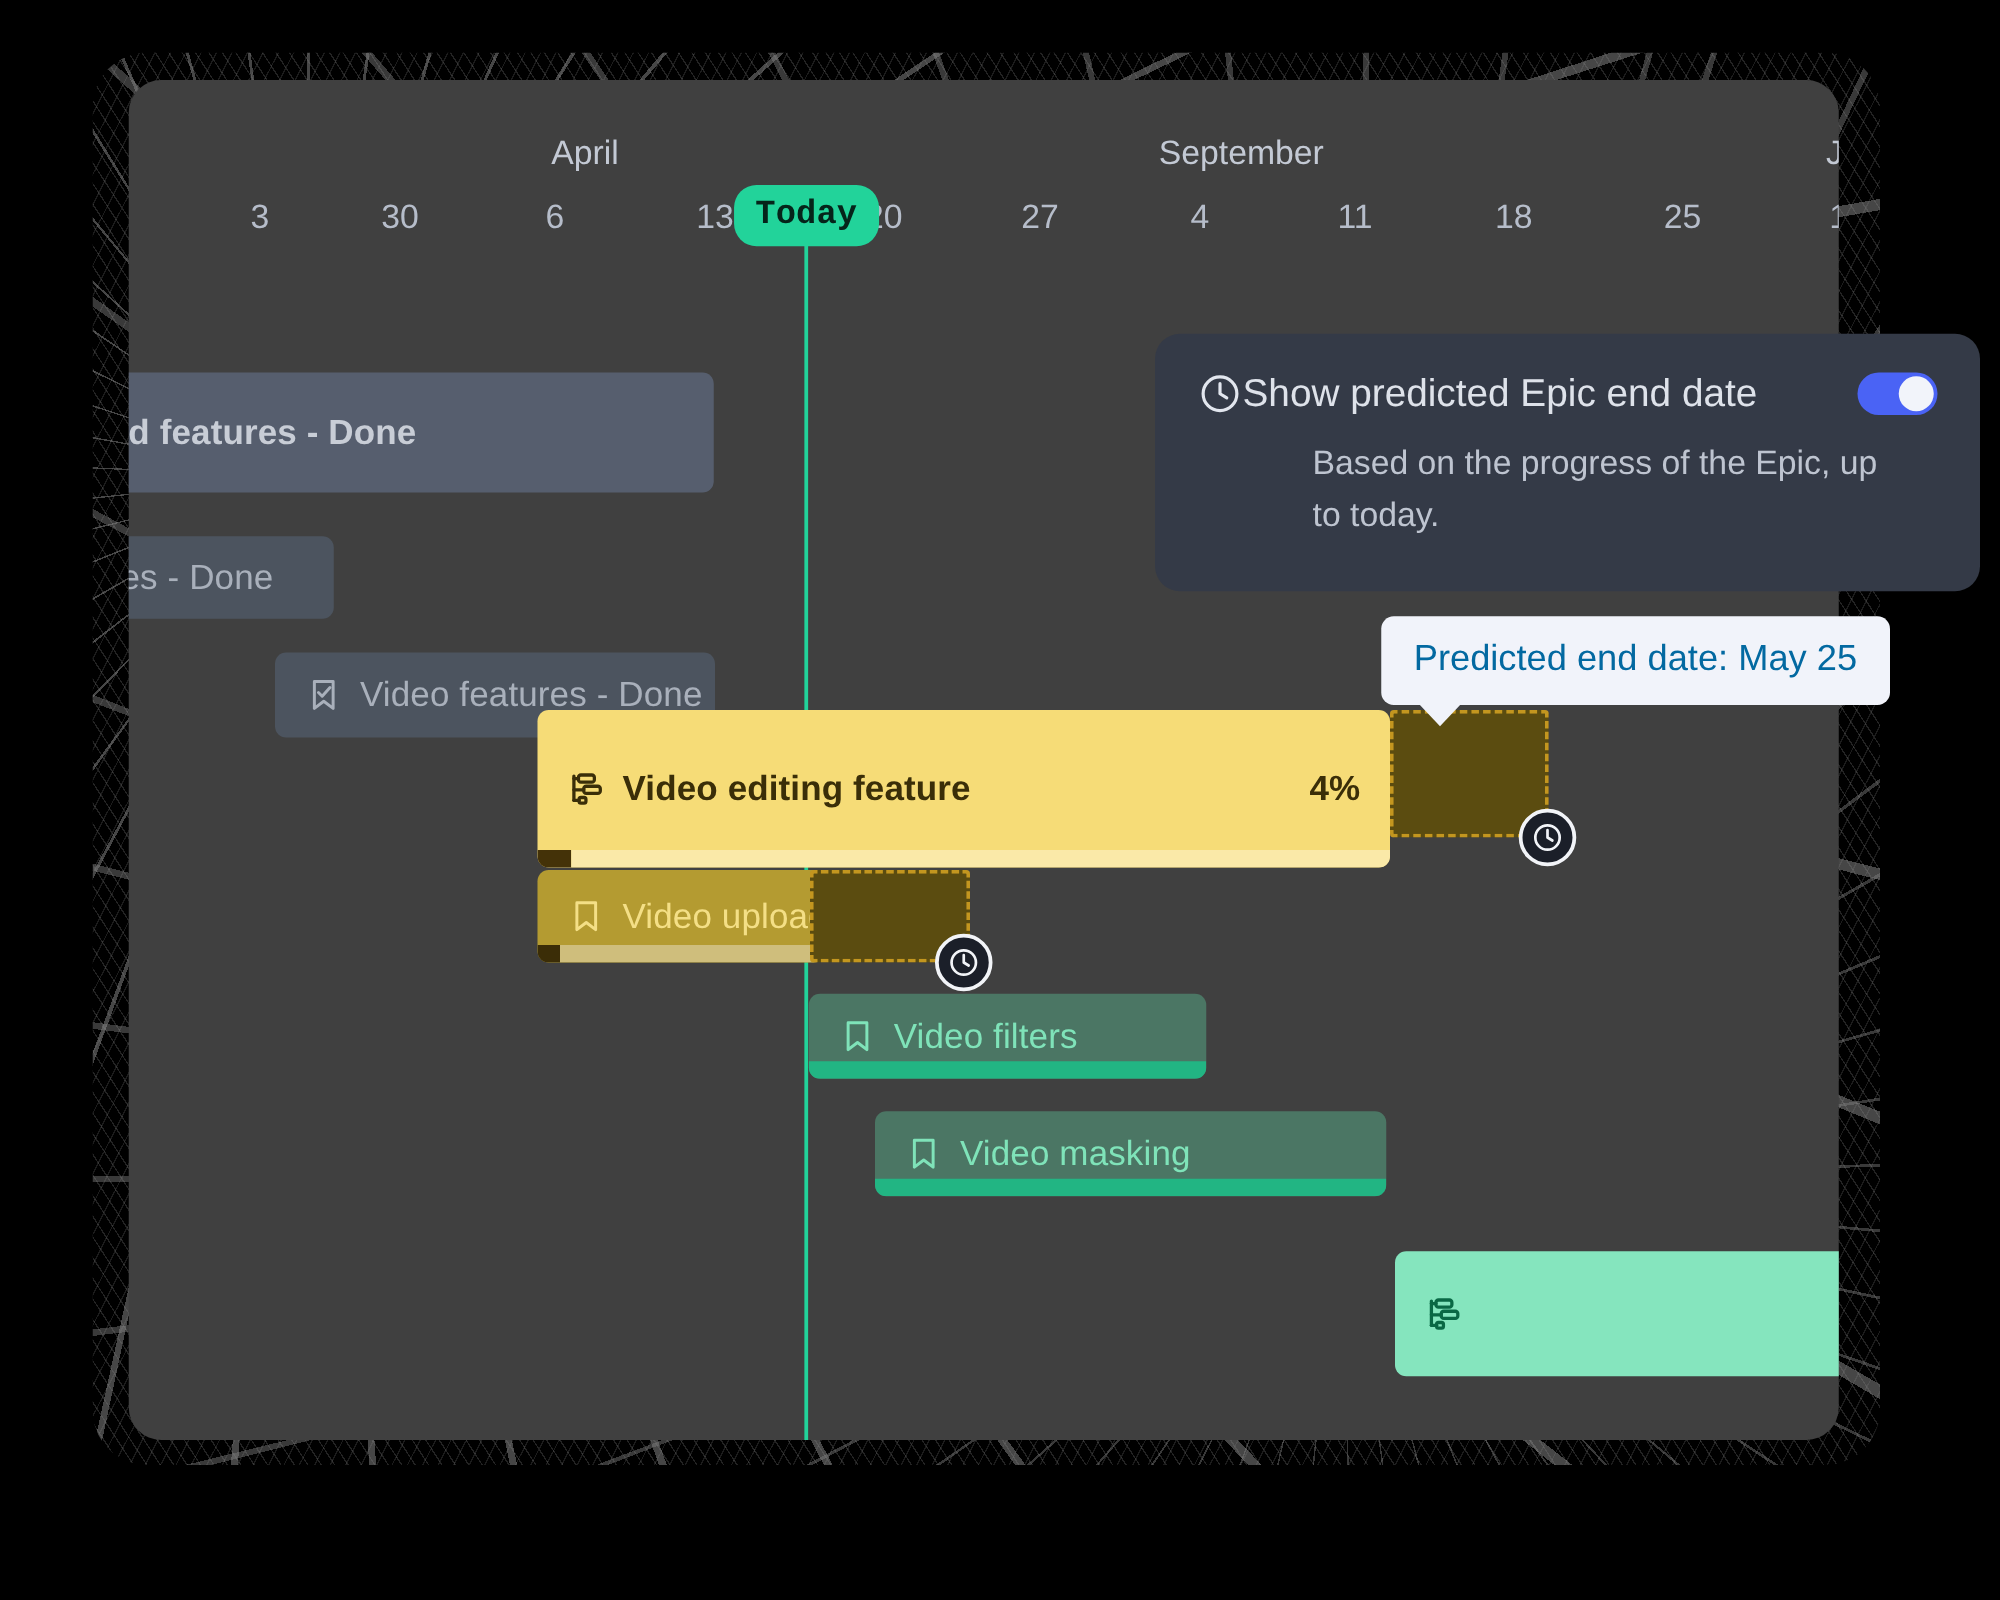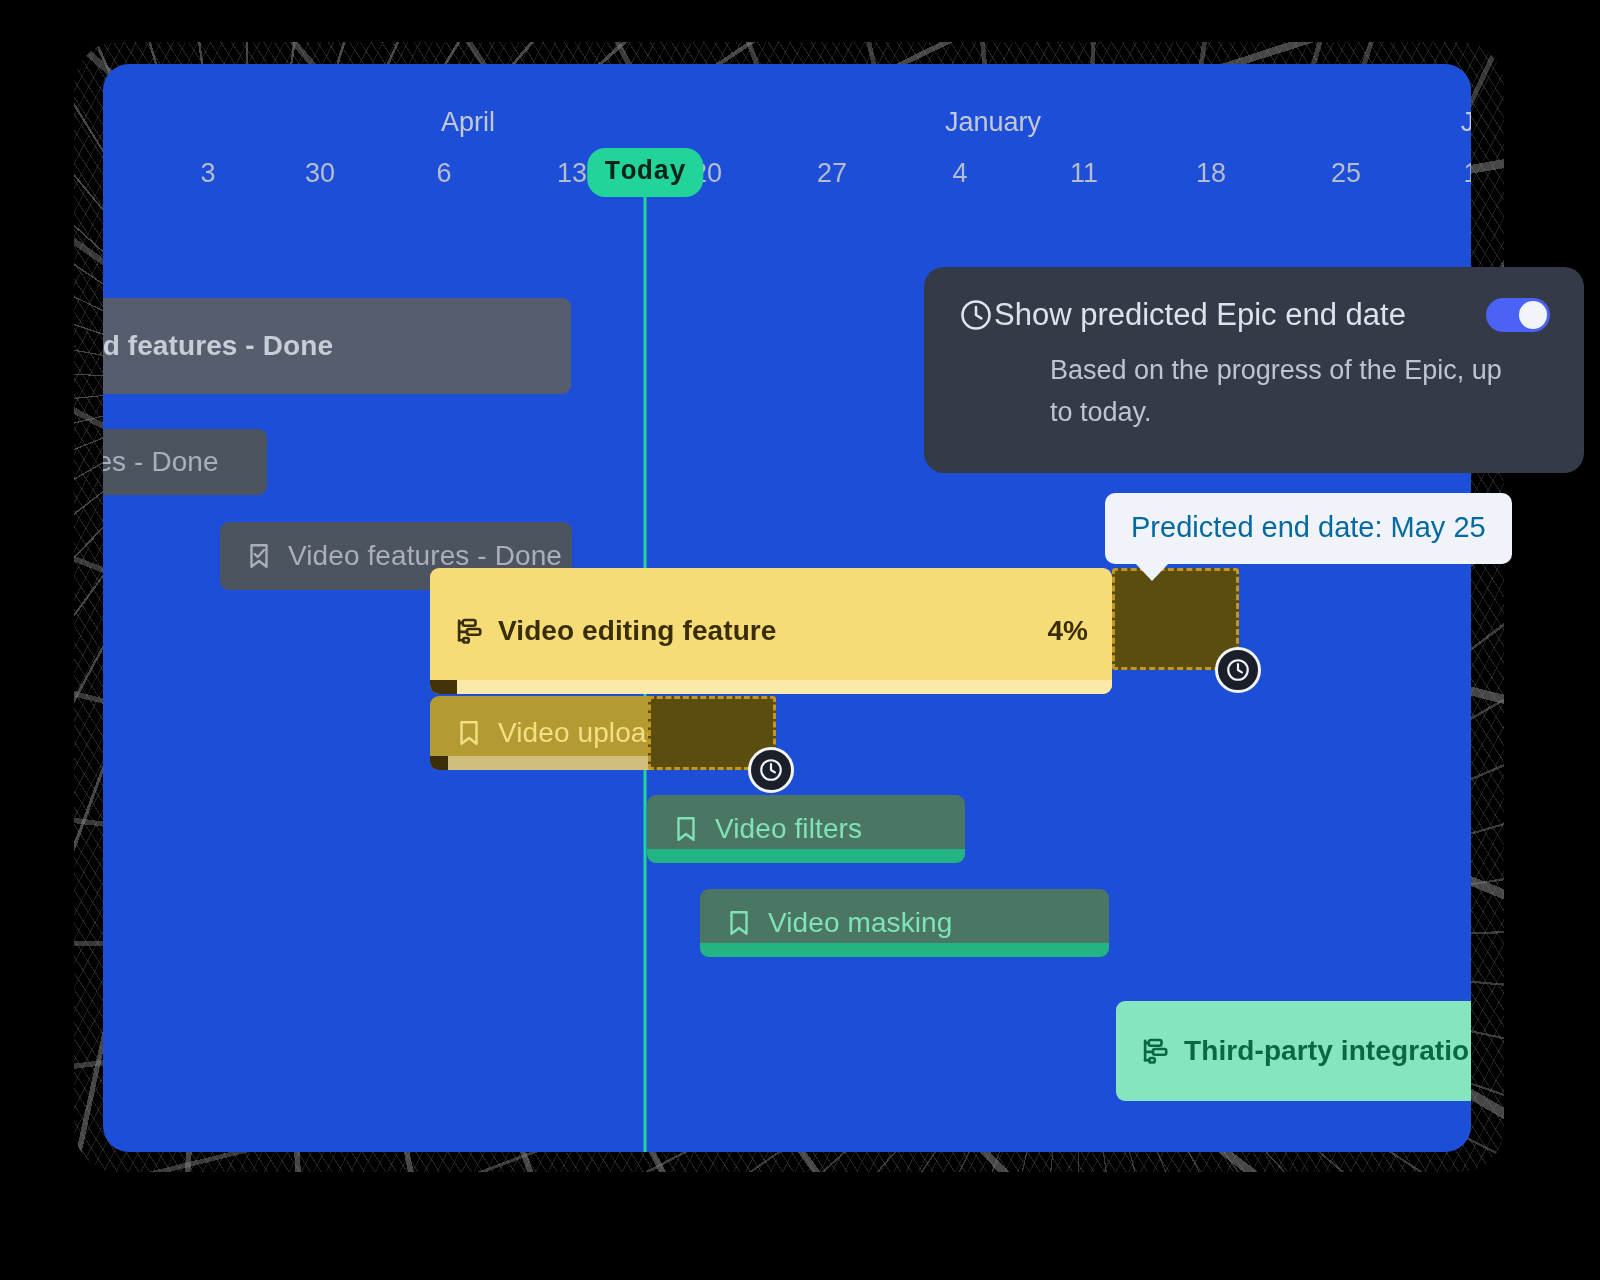--- a/index.html
+++ b/index.html
@@ -24,21 +24,21 @@
       repeating-linear-gradient(117deg, rgba(255,255,255,.22) 0 1px, transparent 1px 11px);
     opacity: .5;
     filter: blur(.2px);
   }
 
   
   .panel {
     position: absolute;
     left: 103px; top: 64px;
     width: 1368px; height: 1088px;
-    background: #1d4ed8;
+    background: #404040;
     border-radius: 26px;
     overflow: hidden;
   }
 
   
   .tl-months { position:absolute; left:0; top:0; width:100%; height:60px; }
   .tl-month {
     position:absolute; top:43px;
     transform: translate(-50%, 0);
     font-size: 27px; color:#C3C9D4; font-weight:400; white-space:nowrap;
@@ -208,21 +208,21 @@
 <body>
 
 <div id="stage">
 
   <div class="grain"></div>
 
   <div class="panel">
 
     <div class="tl-months">
         <div class="tl-month" style="left: 365px;">April</div>
-        <div class="tl-month" style="left: 890px;">January</div>
+        <div class="tl-month" style="left: 890px;">September</div>
         <div class="tl-month" style="left: 1387px;">June</div>
       </div>
     <div class="tl-days">
         <div class="tl-day" style="left: 105px;">3</div>
         <div class="tl-day" style="left: 217px;">30</div>
         <div class="tl-day" style="left: 341px;">6</div>
         <div class="tl-day" style="left: 469px;">13</div>
         <div class="tl-day" style="left: 604px;">20</div>
         <div class="tl-day" style="left: 729px;">27</div>
         <div class="tl-day" style="left: 857px;">4</div>
@@ -340,21 +340,20 @@
               <svg width="30" height="30" viewBox="0 0 24 24" fill="none" stroke="#0A6845" stroke-width="2.1" stroke-linecap="round" stroke-linejoin="round">
                 <rect x="7" y="3.2" width="10.2" height="4.6" rx="1.6"></rect>
                 <rect x="10.4" y="10.4" width="10.6" height="4.6" rx="1.6"></rect>
                 <rect x="7.4" y="17.6" width="4.4" height="3.6" rx="1.2"></rect>
                 <path d="M4.1 3.9 L4.1 19.4"></path>
                 <path d="M4.1 12.7 L10.4 12.7"></path>
                 <path d="M4.1 19.4 L7.4 19.4"></path>
                 <path d="M4.1 5.5 L7 5.5"></path>
               </svg>
             </span>
-            <span class="bar-label">Third-party integratio</span>
           </div>
         </div>
       </div>
 
   </div>
 
   <div class="tooltip" style="left: 1105px; top: 493px;">Predicted end date: May 25</div>
 
   <div class="popover">
     <div class="pop-head">

